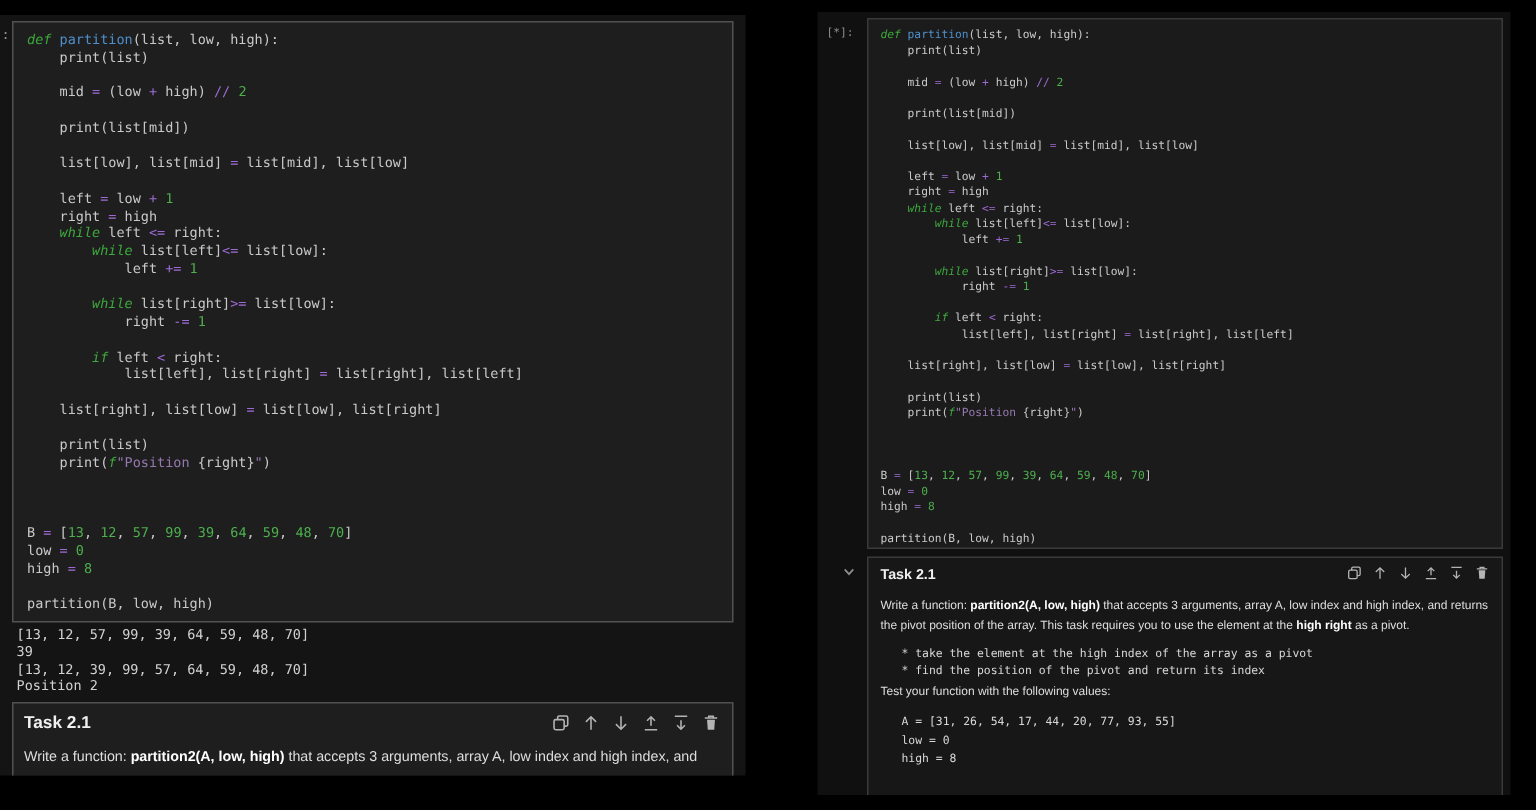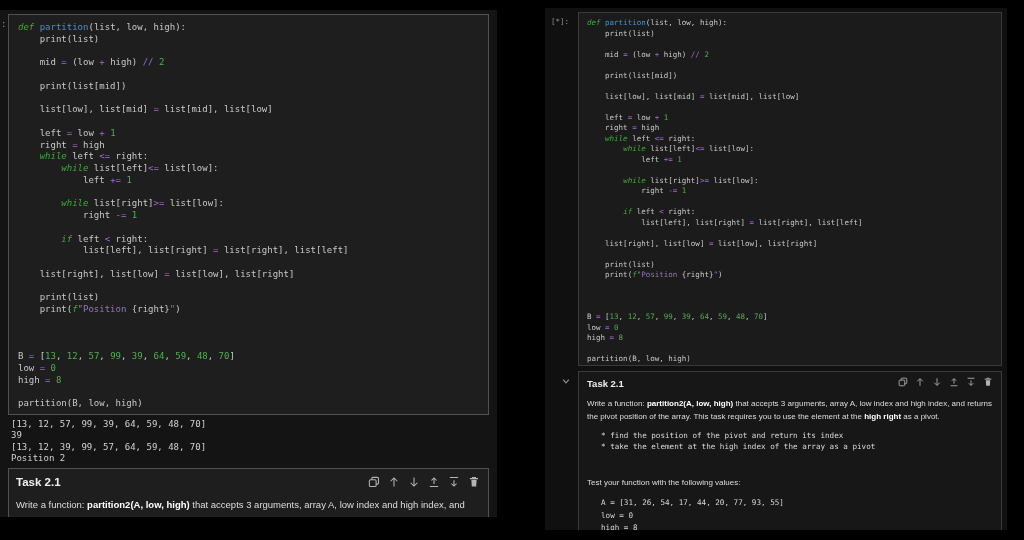--- a/index.html
+++ b/index.html
@@ -38,21 +38,21 @@
   #panel-left .tb-icon{width:12px;height:12px;}
   #panel-right .tb-icon{width:10px;height:10px;}
   .tb-icon path,.tb-icon rect,.tb-icon line{stroke:#b4b4b4;stroke-width:1.4;fill:none;}
   .tb-icon .fill{fill:#b4b4b4;stroke:none;}
   .tb-icon .occl{fill:#1e1e1e;}
 
   .md-body{color:#dedede;}
   #left-task-p{margin:10px 7px 0 7px;font-size:9.5px;line-height:13px;}
   #right-task-p1{margin:8px 8px 0 8px;font-size:8px;line-height:13.2px;}
   #right-task-bullets{margin:7px 0 0 22px;font-size:7.6px;line-height:11px;color:#d8d8d8;white-space:pre;}
-  #right-task-p2{margin:24px 8px 0 8px;font-size:8px;line-height:13px;}
+  #right-task-p2{margin:2px 8px 0 8px;font-size:8px;line-height:13px;}
   #right-task-code{margin:8px 0 0 22px;font-size:7.6px;line-height:12.2px;color:#d8d8d8;white-space:pre;}
   b{color:#ffffff;}
 
   .chevron{position:absolute;width:10px;height:10px;}
   .chevron path{stroke:#8e8e8e;stroke-width:1.6;fill:none;}
 </style>
 </head>
 <body>
 
 <div class="panel" id="panel-left">
@@ -125,17 +125,17 @@
         <svg class="tb-icon" viewBox="0 0 16 16">
             <path d="M2.5 2 H13.5 M8 5.5 V13 M4.5 10 L8 13.5 L11.5 10"></path>
           </svg>
         <svg class="tb-icon" viewBox="0 0 16 16">
             <path class="fill" d="M4.5 5 h7 l-0.6 9 h-5.8 Z"></path>
             <path d="M2.5 3.5 H13.5 M6 3.3 V2 h4 v1.3"></path>
           </svg>
       </span>
     </div>
     <div class="md-body" id="right-task-p1">Write a function: <b>partition2(A, low, high)</b> that accepts 3 arguments, array A, low index and high index, and returns the pivot position of the array. This task requires you to use the element at the <b>high right</b> as a pivot.</div>
-    <div class="mono" id="right-task-bullets"><div>* find the position of the pivot and return its index</div><div>* take the element at the high index of the array as a pivot</div></div>
+    <div class="mono" id="right-task-bullets"><div>* take the element at the high index of the array as a pivot</div><div>* find the position of the pivot and return its index</div></div>
     <div class="md-body" id="right-task-p2">Test your function with the following values:</div>
     <div class="mono" id="right-task-code"><div>A = [31, 26, 54, 17, 44, 20, 77, 93, 55]</div><div>low = 0</div><div>high = 8</div></div>
   </div>
 </div>
 
 </body></html>

